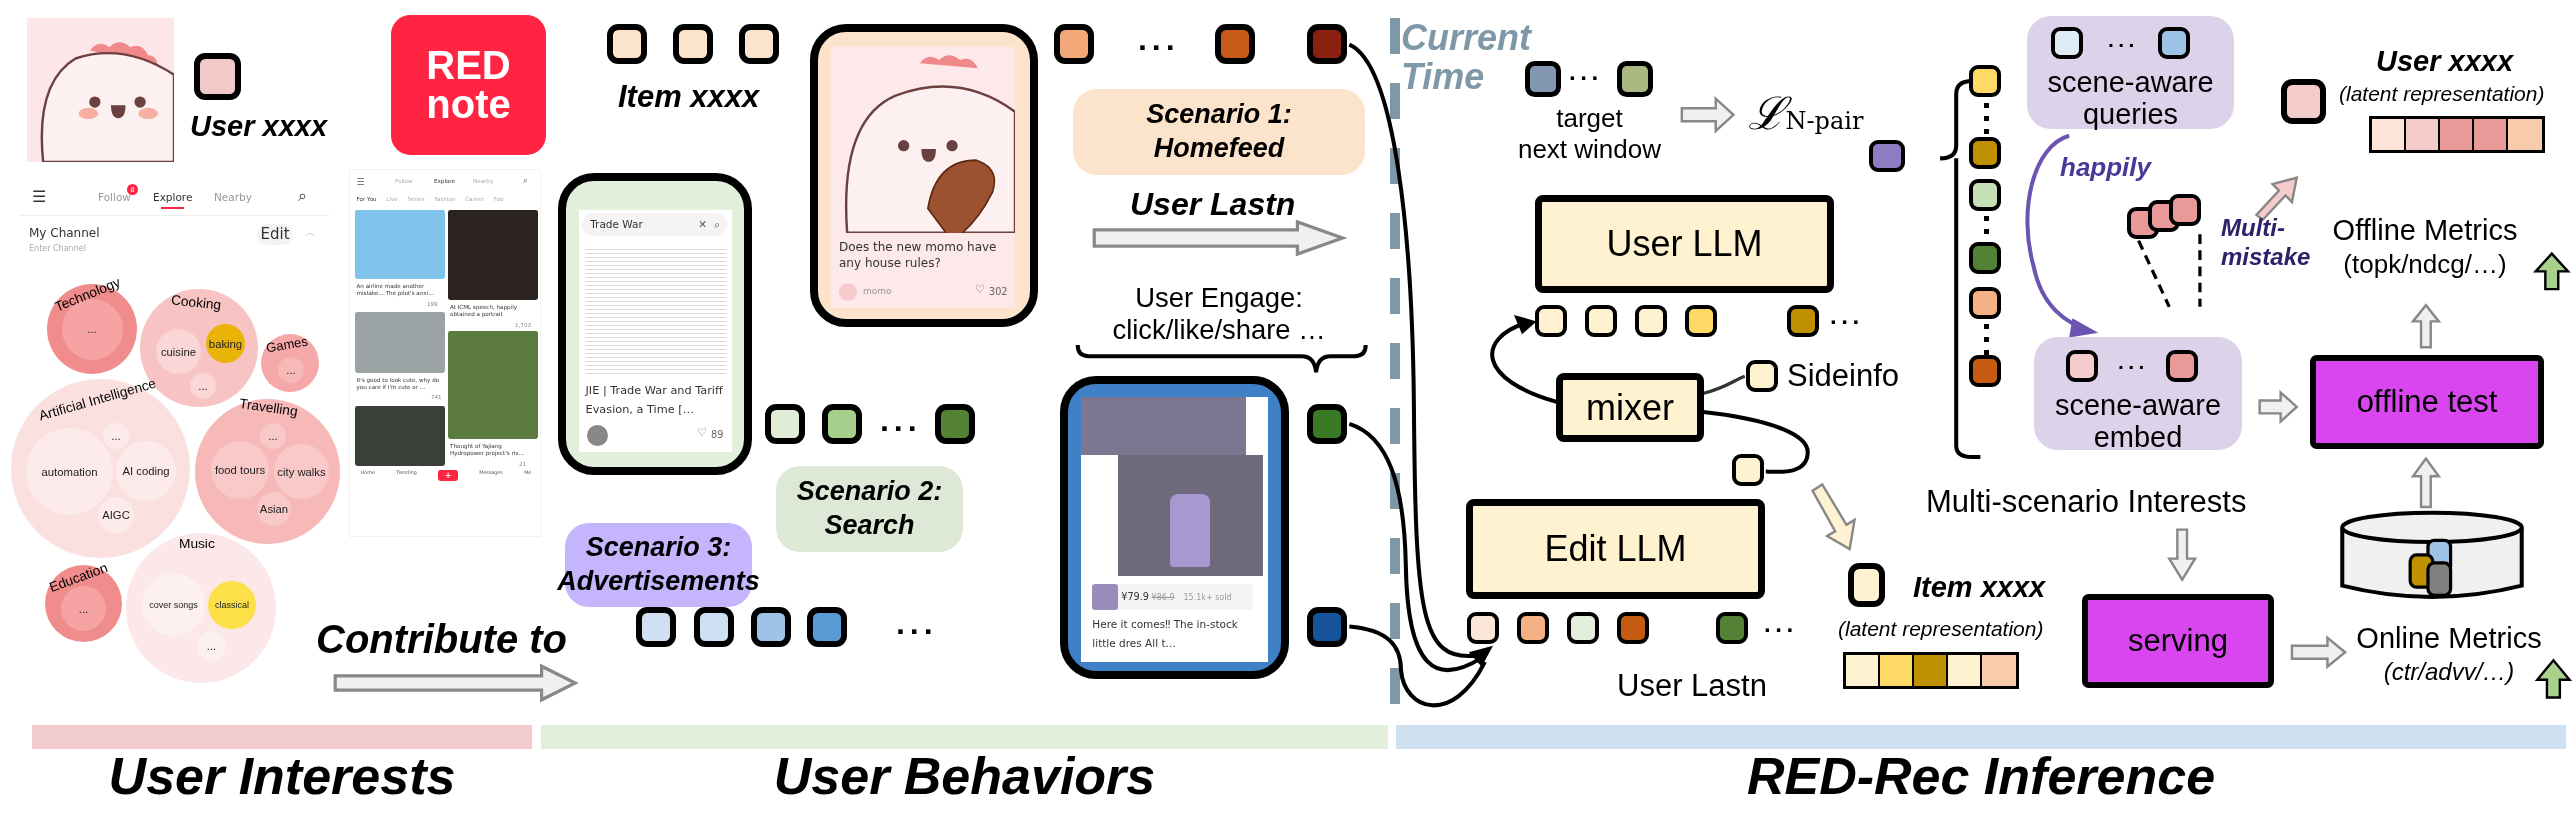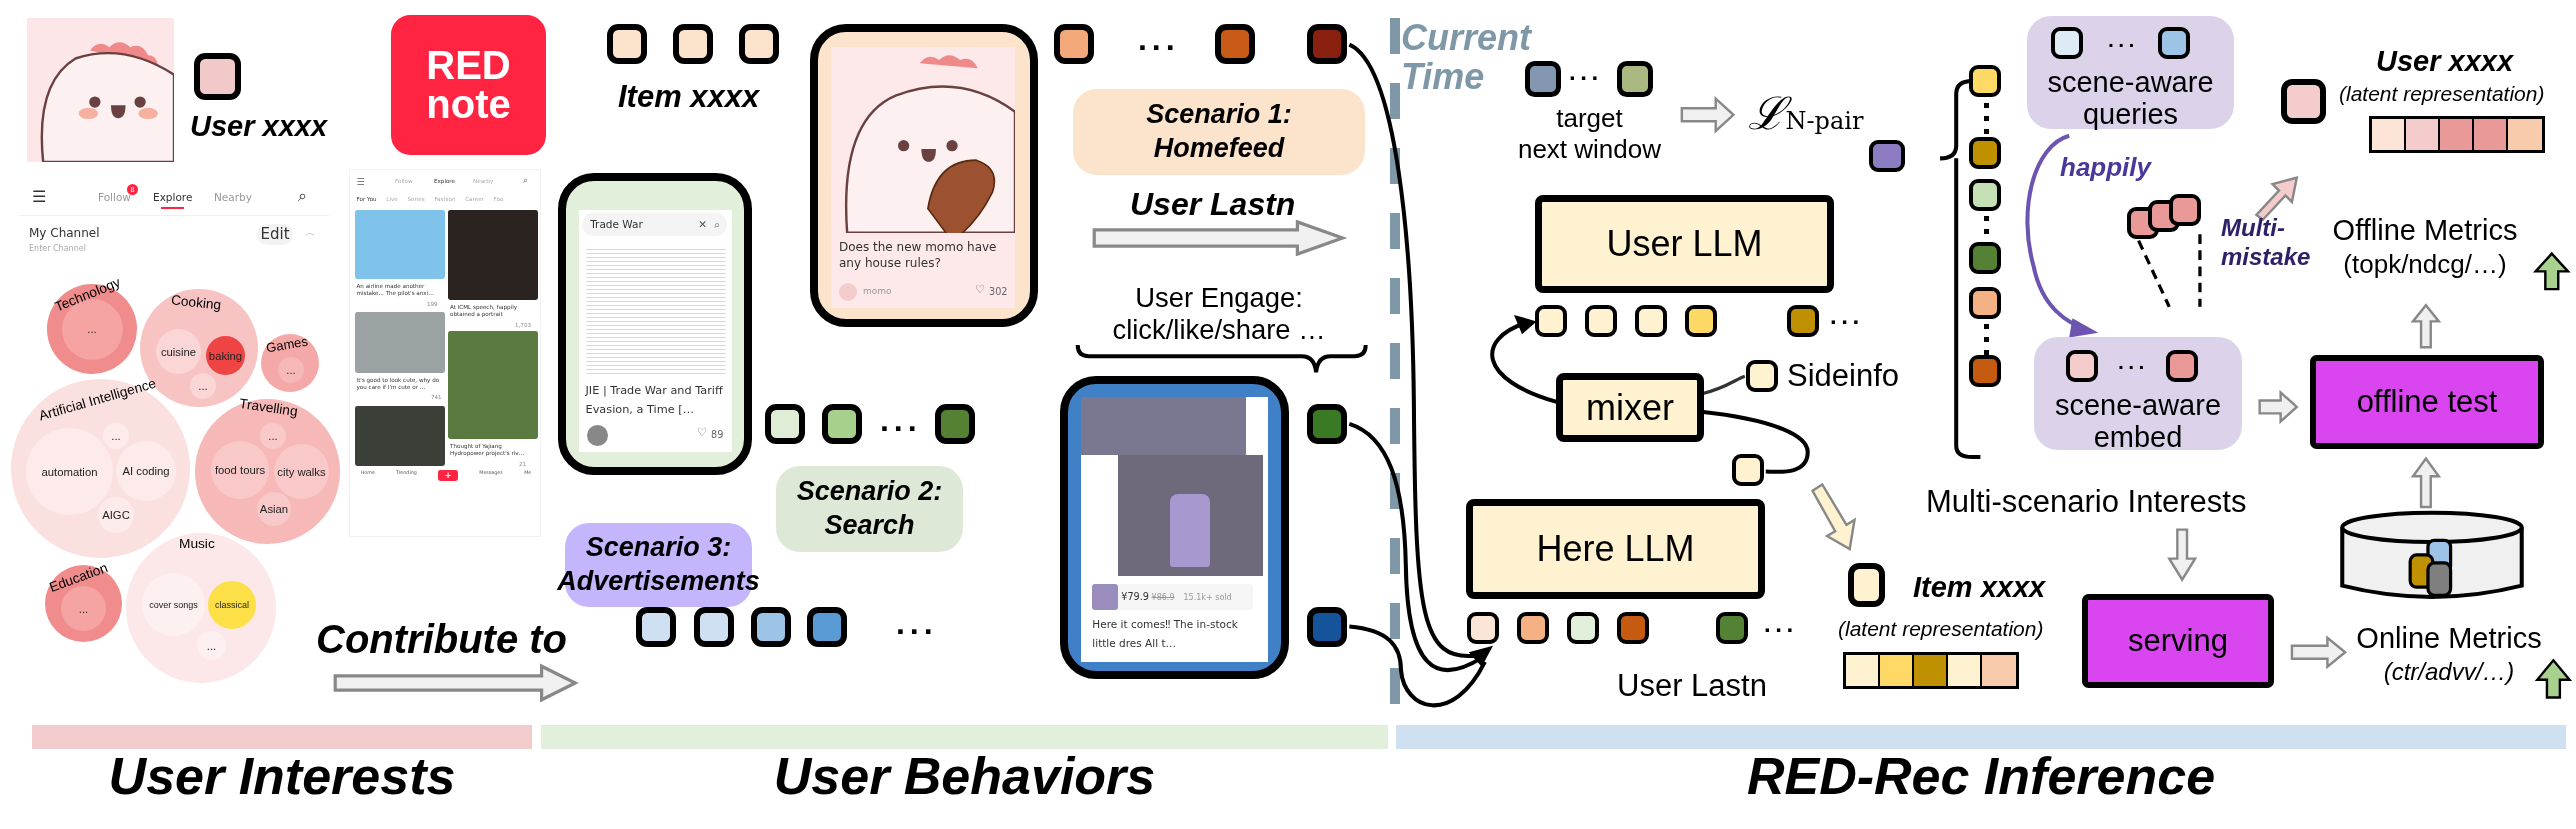--- a/index.html
+++ b/index.html
@@ -61,21 +61,21 @@
 
   <div>
     <div class="bubble" style="left:47px;top:284px;width:90px;height:90px;background:#f08c8c;">
       <div class="bubble" style="position:relative;width:61px;height:61px;background:#f5a3a3;">...</div>
     </div>
     <div class="abs" style="left:53px;top:287px;font-size:13.7px;transform:rotate(-22deg);">Technology</div>
 
     <div class="bubble" style="left:140px;top:289px;width:118px;height:118px;background:#f7c3c3;"></div>
     <div class="abs" style="left:171px;top:295px;font-size:13.7px;transform:rotate(6deg);">Cooking</div>
     <div class="bubble" style="left:156px;top:329px;width:45px;height:45px;background:#fad6d6;">cuisine</div>
-    <div class="bubble" style="left:206px;top:336px;width:39px;height:39px;background:#ef4444;">baking</div>
+    <div class="bubble" style="left:206px;top:324px;width:39px;height:39px;background:#eab308;">baking</div>
     <div class="bubble" style="left:190px;top:373px;width:26px;height:26px;background:#fad6d6;">...</div>
 
     <div class="bubble" style="left:261px;top:334px;width:58px;height:58px;background:#f5a8a8;"></div>
     <div class="abs" style="left:266px;top:337px;font-size:13px;transform:rotate(-10deg);">Games</div>
     <div class="bubble" style="left:278px;top:357px;width:26px;height:26px;background:#f7b8b8;">...</div>
 
     <div class="bubble" style="left:11.3px;top:379px;width:179px;height:179px;background:#fbe0e0;"></div>
     <div class="abs" style="left:37px;top:392px;font-size:13.7px;transform:rotate(-16deg);">Artificial Intelligence</div>
     <div class="bubble" style="left:26px;top:428px;width:87px;height:87px;background:#fdeaea;">automation</div>
     <div class="bubble" style="left:116px;top:441px;width:60px;height:60px;background:#fdeaea;">AI coding</div>
@@ -317,21 +317,21 @@
   <div class="tok xs" style="left:1635px;top:305px;background:#fff2d0;"></div>
   <div class="tok xs" style="left:1685px;top:305px;background:#ffd966;"></div>
   <div class="tok xs" style="left:1787px;top:305px;background:#bf9000;"></div>
   <div class="dots" style="left:1830px;top:310px;font-size:24px;">···</div>
 
   <div class="llm" style="left:1556px;top:373px;width:148px;height:69px;font-size:36px;">mixer</div>
   <div class="tok xs" style="left:1746px;top:360px;background:#fff2d0;"></div>
   <div class="abs" style="left:1787px;top:358px;font-size:31px;">Sideinfo</div>
   <div class="tok xs" style="left:1732px;top:454px;background:#fff2d0;"></div>
 
-  <div class="llm" style="left:1466px;top:499px;width:299px;height:100px;">Here LLM</div>
+  <div class="llm" style="left:1466px;top:499px;width:299px;height:100px;">Edit LLM</div>
   <div class="tok xs" style="left:1467px;top:612px;background:#fbe5d6;"></div>
   <div class="tok xs" style="left:1517px;top:612px;background:#f4b183;"></div>
   <div class="tok xs" style="left:1567px;top:612px;background:#e2efda;"></div>
   <div class="tok xs" style="left:1617px;top:612px;background:#c55a11;"></div>
   <div class="tok xs" style="left:1716px;top:612px;background:#548235;"></div>
   <div class="dots" style="left:1764px;top:618px;font-size:24px;">···</div>
   <div class="abs" style="left:1617px;top:668px;font-size:31px;">User Lastn</div>
 
   <div class="tok" style="left:1848px;top:563px;width:37px;height:44px;background:#fff2d0;"></div>
   <div class="abs bi" style="left:1913px;top:571px;font-size:29px;">Item xxxx</div>

